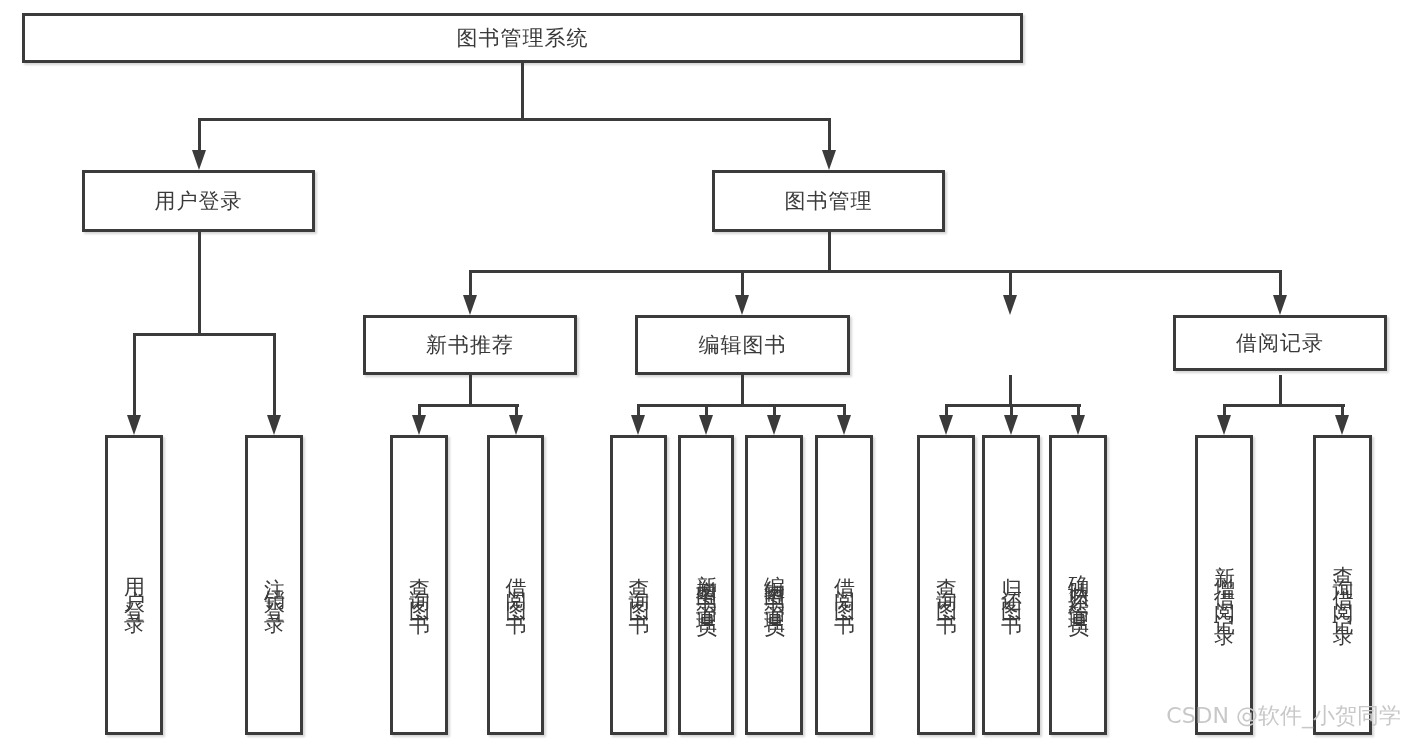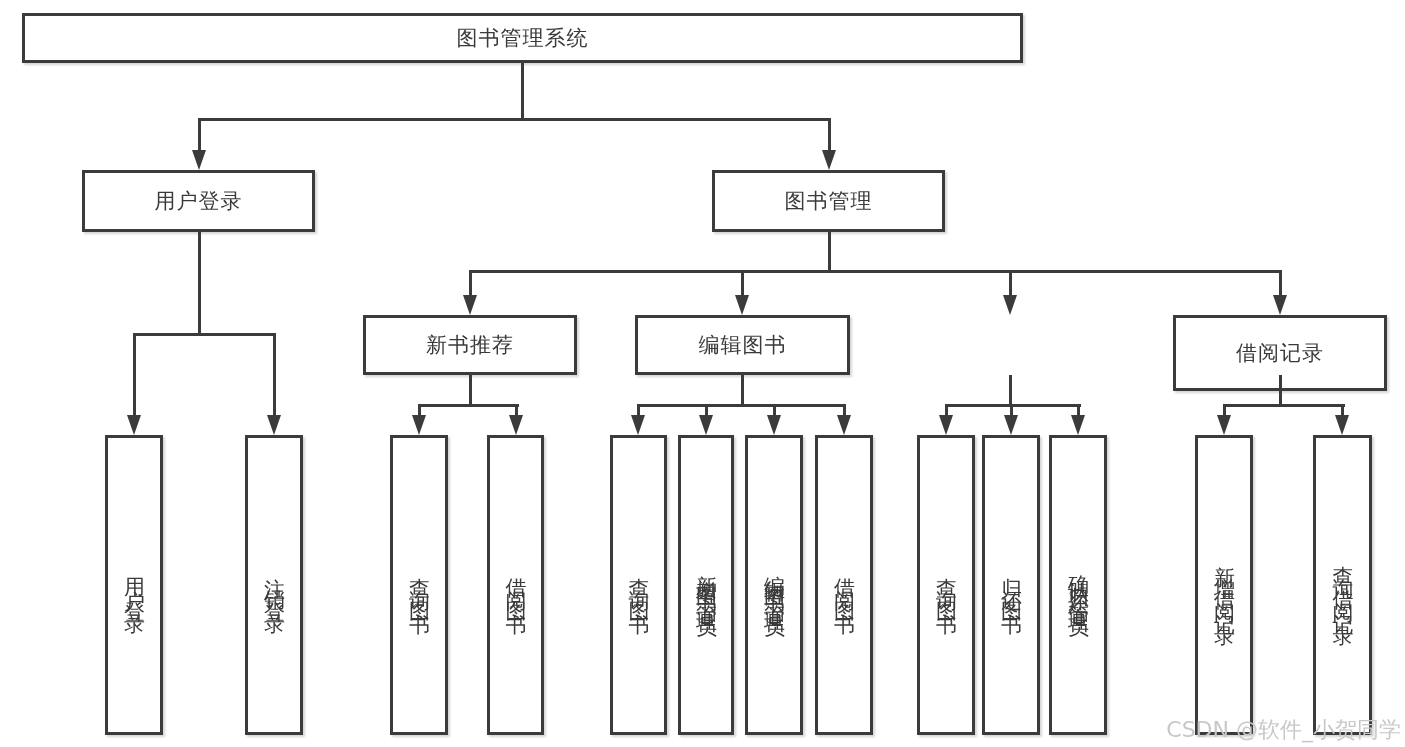--- a/index.html
+++ b/index.html
@@ -21,21 +21,21 @@
     font-size:21px; letter-spacing:12px; line-height:1;
   }
   .vlabel.long { letter-spacing:6px; }
   .vline,.hline { position:absolute; background:var(--line,#3b3b3b); }
   .arrow {
     position:absolute; width:0; height:0;
     border-left:7px solid transparent; border-right:7px solid transparent;
     border-top:20px solid var(--line,#3b3b3b);
   }
   .watermark {
-    position:absolute; right:4px; bottom:2px; z-index:10;
+    position:absolute; right:4px; bottom:16px; z-index:10;
     font-size:22px; color:var(--watermark,#c8c8c8); white-space:nowrap;
   }
 </style>
 </head>
 <body>
 
 <div class="canvas">
 
   <div class="node" style="left:22px;top:13px;width:1001px;height:50px">
     <span class="hlabel">图书管理系统</span>
@@ -47,21 +47,21 @@
   <div class="node" style="left:712px;top:170px;width:233px;height:62px">
     <span class="hlabel">图书管理</span>
   </div>
 
   <div class="node" style="left:363px;top:315px;width:214px;height:60px">
     <span class="hlabel">新书推荐</span>
   </div>
   <div class="node" style="left:635px;top:315px;width:215px;height:60px">
     <span class="hlabel">编辑图书</span>
   </div>
-  <div class="node" style="left:1173px;top:315px;width:214px;height:76px">
+  <div class="node" style="left:1173px;top:315px;width:214px;height:56px">
     <span class="hlabel">借阅记录</span>
   </div>
 
   <div class="node leaf" style="left:105px;width:58px">
     <span class="vlabel">用户登录</span>
   </div>
   <div class="node leaf" style="left:245px;width:58px">
     <span class="vlabel">注销登录</span>
   </div>
 

